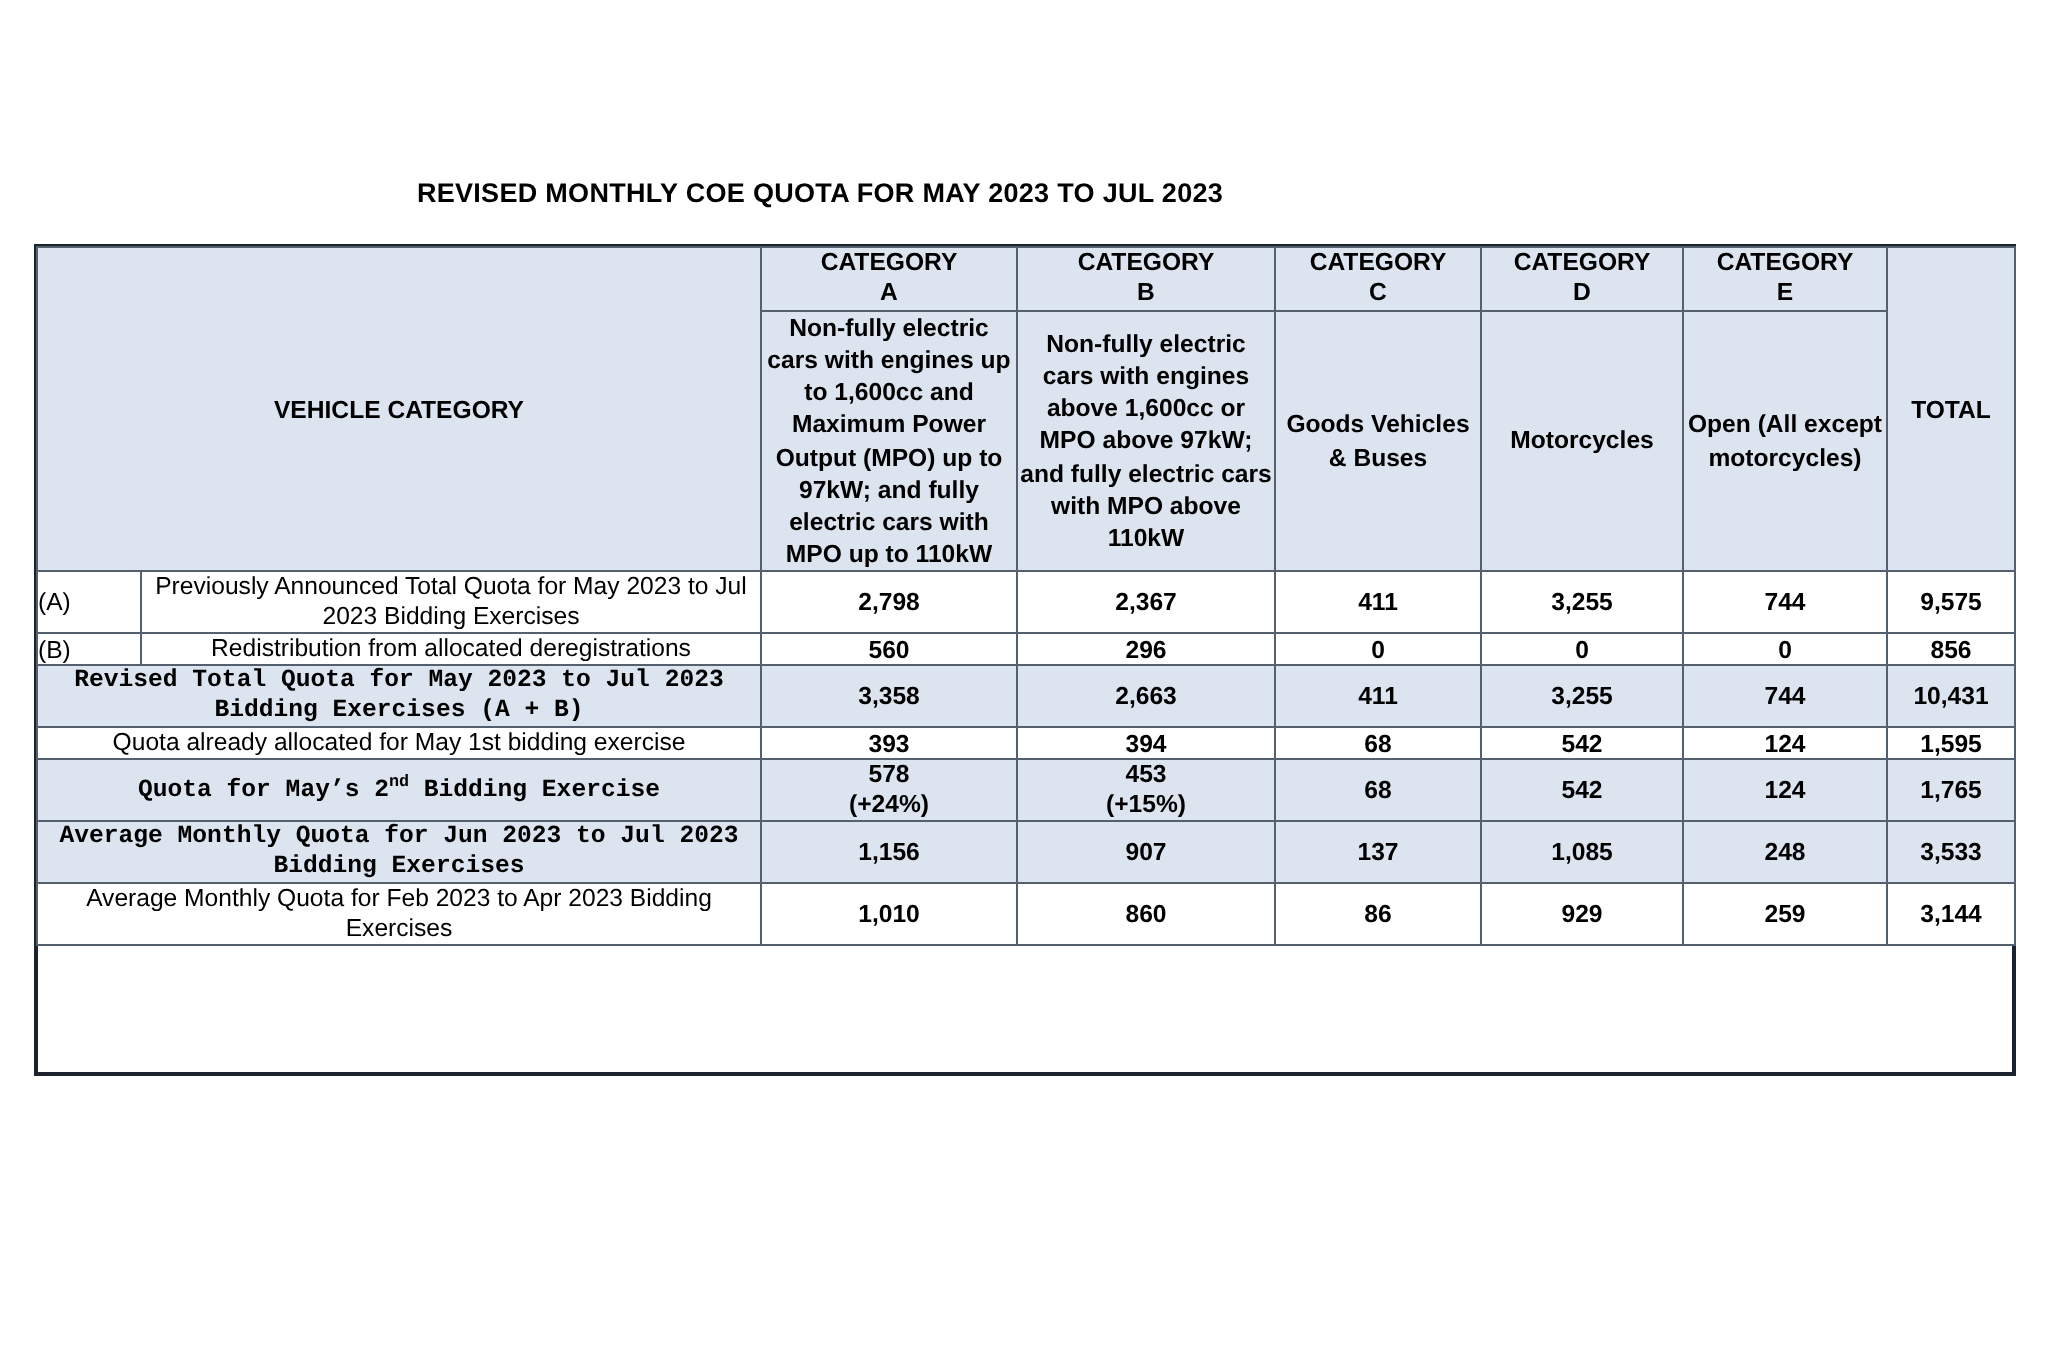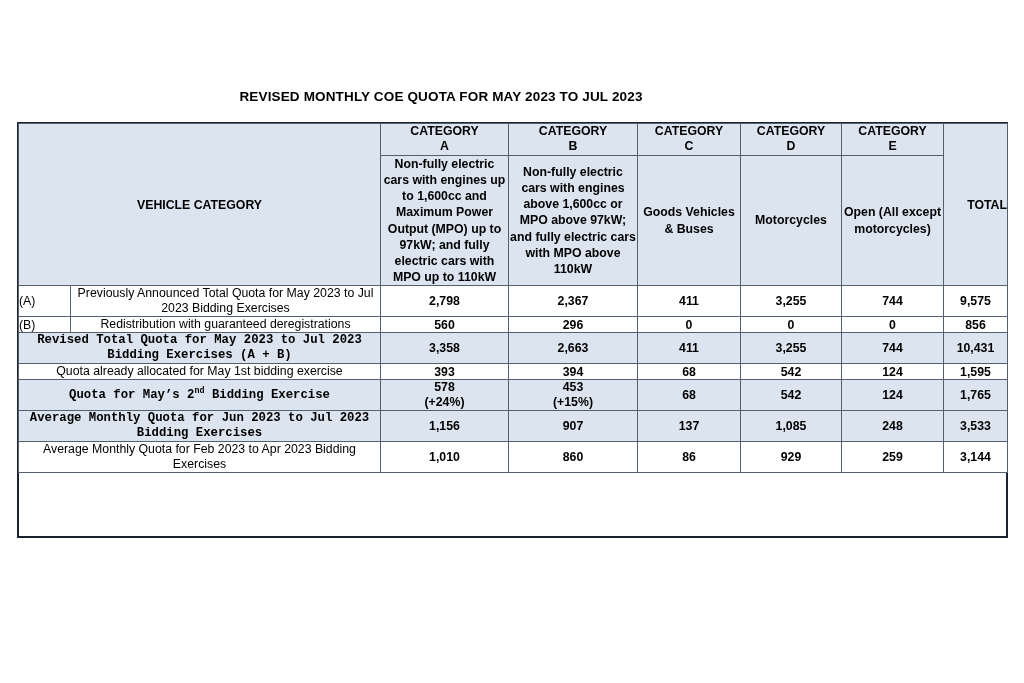--- a/index.html
+++ b/index.html
@@ -23,21 +23,20 @@
   }
   .doc-title {
     position: absolute;
     left: 0;
     top: 89px;
     width: 820px;
     text-align: center;
     font-size: 13.5px;
     font-weight: bold;
     letter-spacing: 0.15px;
-    padding-left: 31px;
   }
   table.quota {
     position: absolute;
     left: 18px;
     top: 123px;
     width: 989px;
     border-collapse: collapse;
     table-layout: fixed;
   }
   table.quota td {
@@ -83,21 +82,21 @@
     font-size: 11.2px;
     line-height: 1.35;
     padding: 4px 5px;
   }
   .vehicle-cat {
     text-align: center;
     font-weight: bold;
     font-size: 13px;
   }
   .total-head {
-    text-align: right;
+    text-align: center;
     font-weight: bold;
     font-size: 13px;
   }
   .rowlabel {
     font-size: 12.4px;
     line-height: 1.22;
     padding: 4px 4px 4px 7px;
     text-align: center;
   }
   .rowlabel.bold { font-weight: bold; font-family: Liberation Mono, monospace; }
@@ -180,21 +179,21 @@
         <td class="num">2,798</td>
         <td class="num">2,367</td>
         <td class="num">411</td>
         <td class="num">3,255</td>
         <td class="num">744</td>
         <td class="num">9,575</td>
       </tr>
 
       <tr>
         <td class="ab">(B)</td>
-        <td class="rowlabel">Redistribution with guaranteed deregistrations</td>
+        <td class="rowlabel">Redistribution from allocated deregistrations</td>
         <td class="num">560</td>
         <td class="num">296</td>
         <td class="num">0</td>
         <td class="num">0</td>
         <td class="num">0</td>
         <td class="num">856</td>
       </tr>
 
       <tr>
         <td class="rowlabel bold shaded" colspan="2">Revised Total Quota for May 2023 to Jul 2023 Bidding Exercises (A + B)</td>

